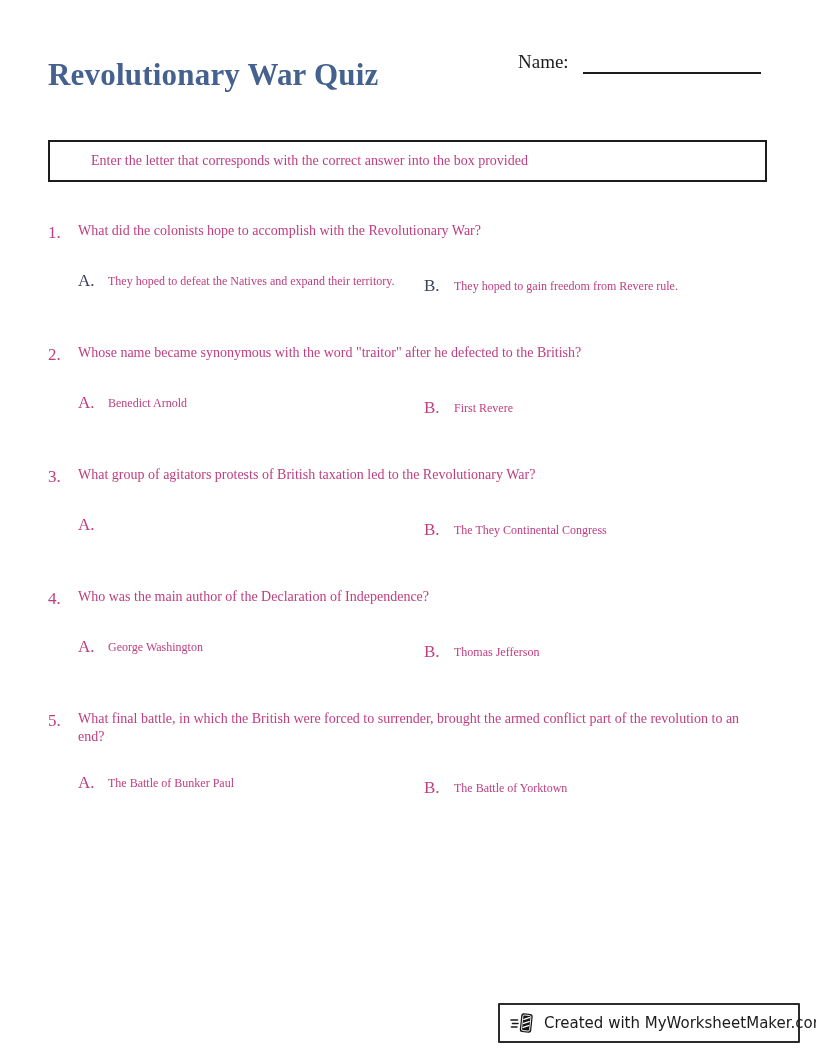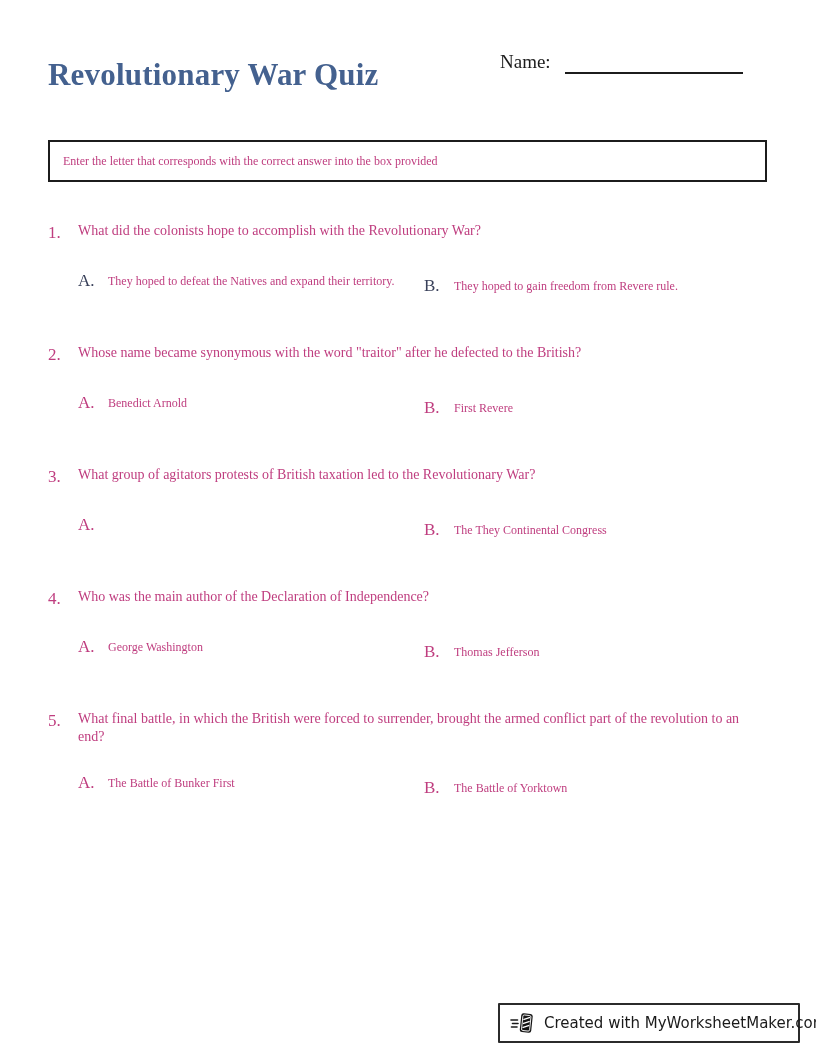--- a/index.html
+++ b/index.html
@@ -26,21 +26,21 @@
     position: absolute;
     left: 48px;
     top: 57px;
     font-size: 31px;
     font-weight: 700;
     color: var(--blue);
     letter-spacing: 0.2px;
   }
   .name-block {
     position: absolute;
-    left: 500px;
+    left: 518px;
     top: 51px;
     display: flex;
     align-items: flex-end;
     gap: 14px;
   }
   .name-label {
     font-size: 19px;
     color: var(--ink);
     line-height: 1.2;
   }
@@ -55,22 +55,23 @@
     left: 48px;
     top: 140px;
     width: 719px;
     height: 42px;
     border: 2px solid #1c1c1c;
     display: flex;
     align-items: center;
     padding-left: 13px;
   }
   .instruction-text {
-    font-size: 12px;
-    color: var(--pink);
+    font-size: 14px;
+    color: var(--pink);
+    margin-left: 28px;
   }
   .questions {
     position: absolute;
     left: 48px;
     top: 222px;
     width: 720px;
   }
   .question { margin-bottom: 46px; }
   .q-row { display: flex; align-items: flex-start; }
   .q-num {
@@ -216,21 +217,21 @@
   </div>
 
   <div class="question">
     <div class="q-row">
       <span class="q-num">5.</span>
       <span class="q-text">What final battle, in which the British were forced to surrender, brought the armed conflict part of the revolution to an end?</span>
     </div>
     <div class="options">
       <div class="option option-a">
         <span class="opt-letter" style="color: rgb(191, 61, 127);">A.</span>
-        <span class="opt-text">The Battle of Bunker First</span>
+        <span class="opt-text">The Battle of Bunker Paul</span>
       </div>
       <div class="option option-b">
         <span class="opt-letter" style="color: rgb(191, 61, 127);">B.</span>
         <span class="opt-text">The Battle of Yorktown</span>
       </div>
     </div>
   </div>
 </div>
 
   <div class="footer-box">

